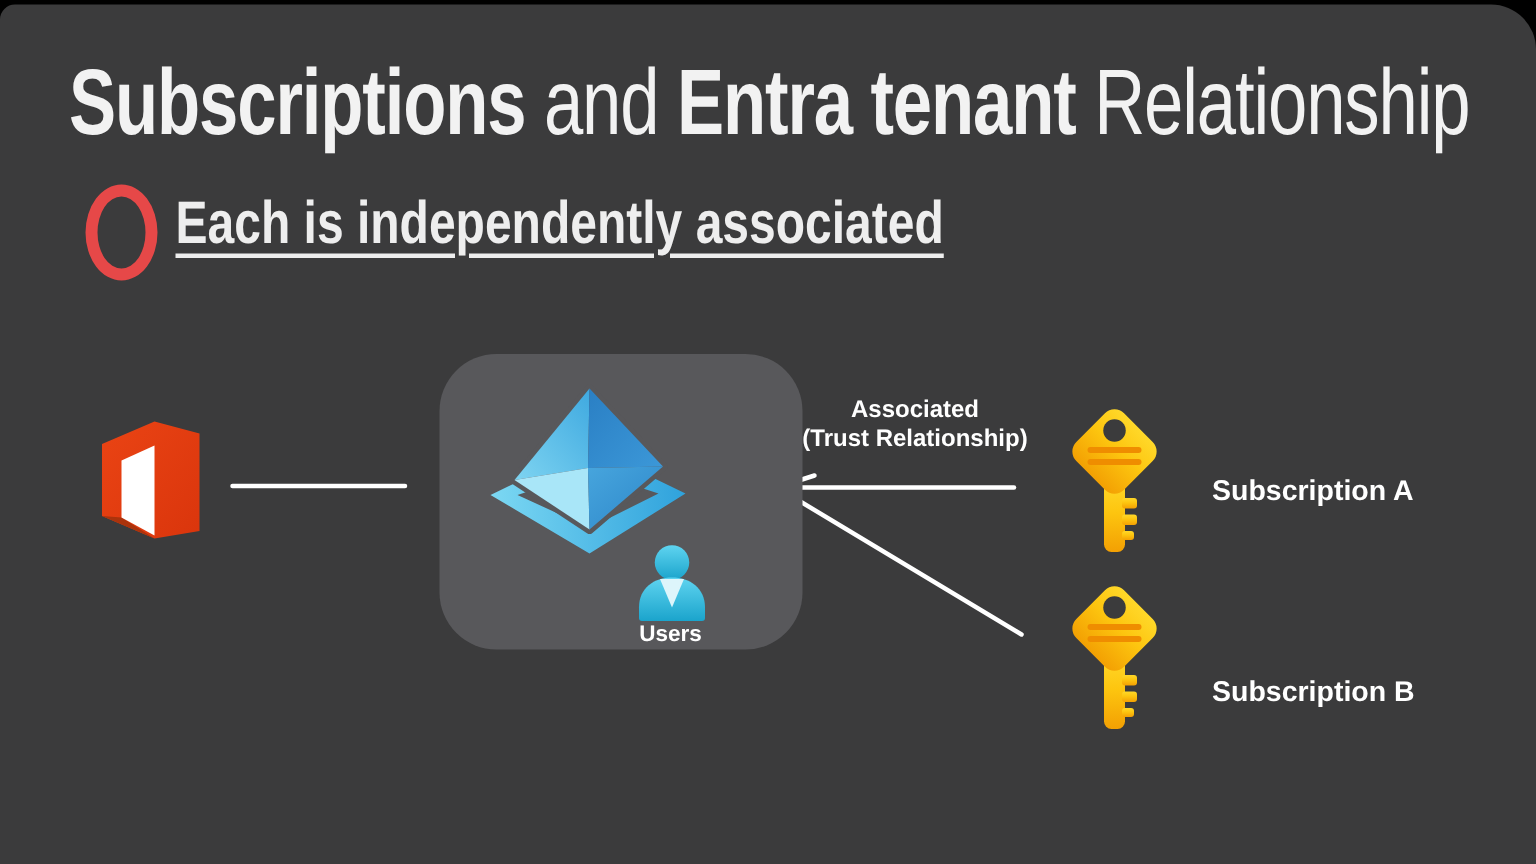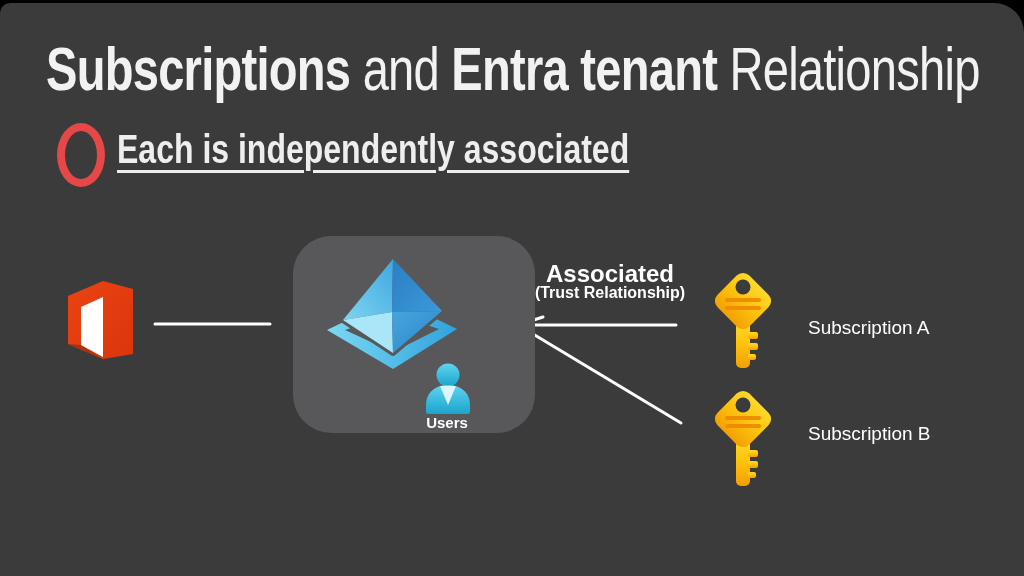--- a/index.html
+++ b/index.html
@@ -21,26 +21,26 @@
 
   .m365-label{position:absolute;left:44px;top:377px;width:140px;color:#fff;
     font-size:20px;font-weight:700;white-space:nowrap;}
 
   .panel{position:absolute;left:293px;top:233px;width:242px;height:197px;
     background:#58585b;border-radius:38px;}
   .users-label{position:absolute;left:118px;top:178px;width:72px;text-align:center;
     color:#fff;font-size:15px;font-weight:700;}
 
   .assoc-label{position:absolute;left:515px;top:261px;width:190px;text-align:center;color:#fff;}
-  .assoc-label .l1{font-size:24px;font-weight:700;line-height:20px;}
+  .assoc-label .l1{font-size:16px;font-weight:700;line-height:20px;}
   .assoc-label .l2{font-size:16px;font-weight:700;line-height:18px;}
 
-  .sub-label{position:absolute;color:#fff;font-size:19px;font-weight:400;white-space:nowrap;}
+  .sub-label{position:absolute;color:#fff;font-size:19px;font-weight:700;white-space:nowrap;}
   .sub-a{left:808px;top:314px;}
-  .sub-b{left:808px;top:420px;text-align:center;}
+  .sub-b{left:808px;top:448px;text-align:center;}
 
   .abs{position:absolute;}
   svg{display:block;}
 </style>
 </head>
 <body>
 
 <div class="stage">
   <div class="slide">
 

